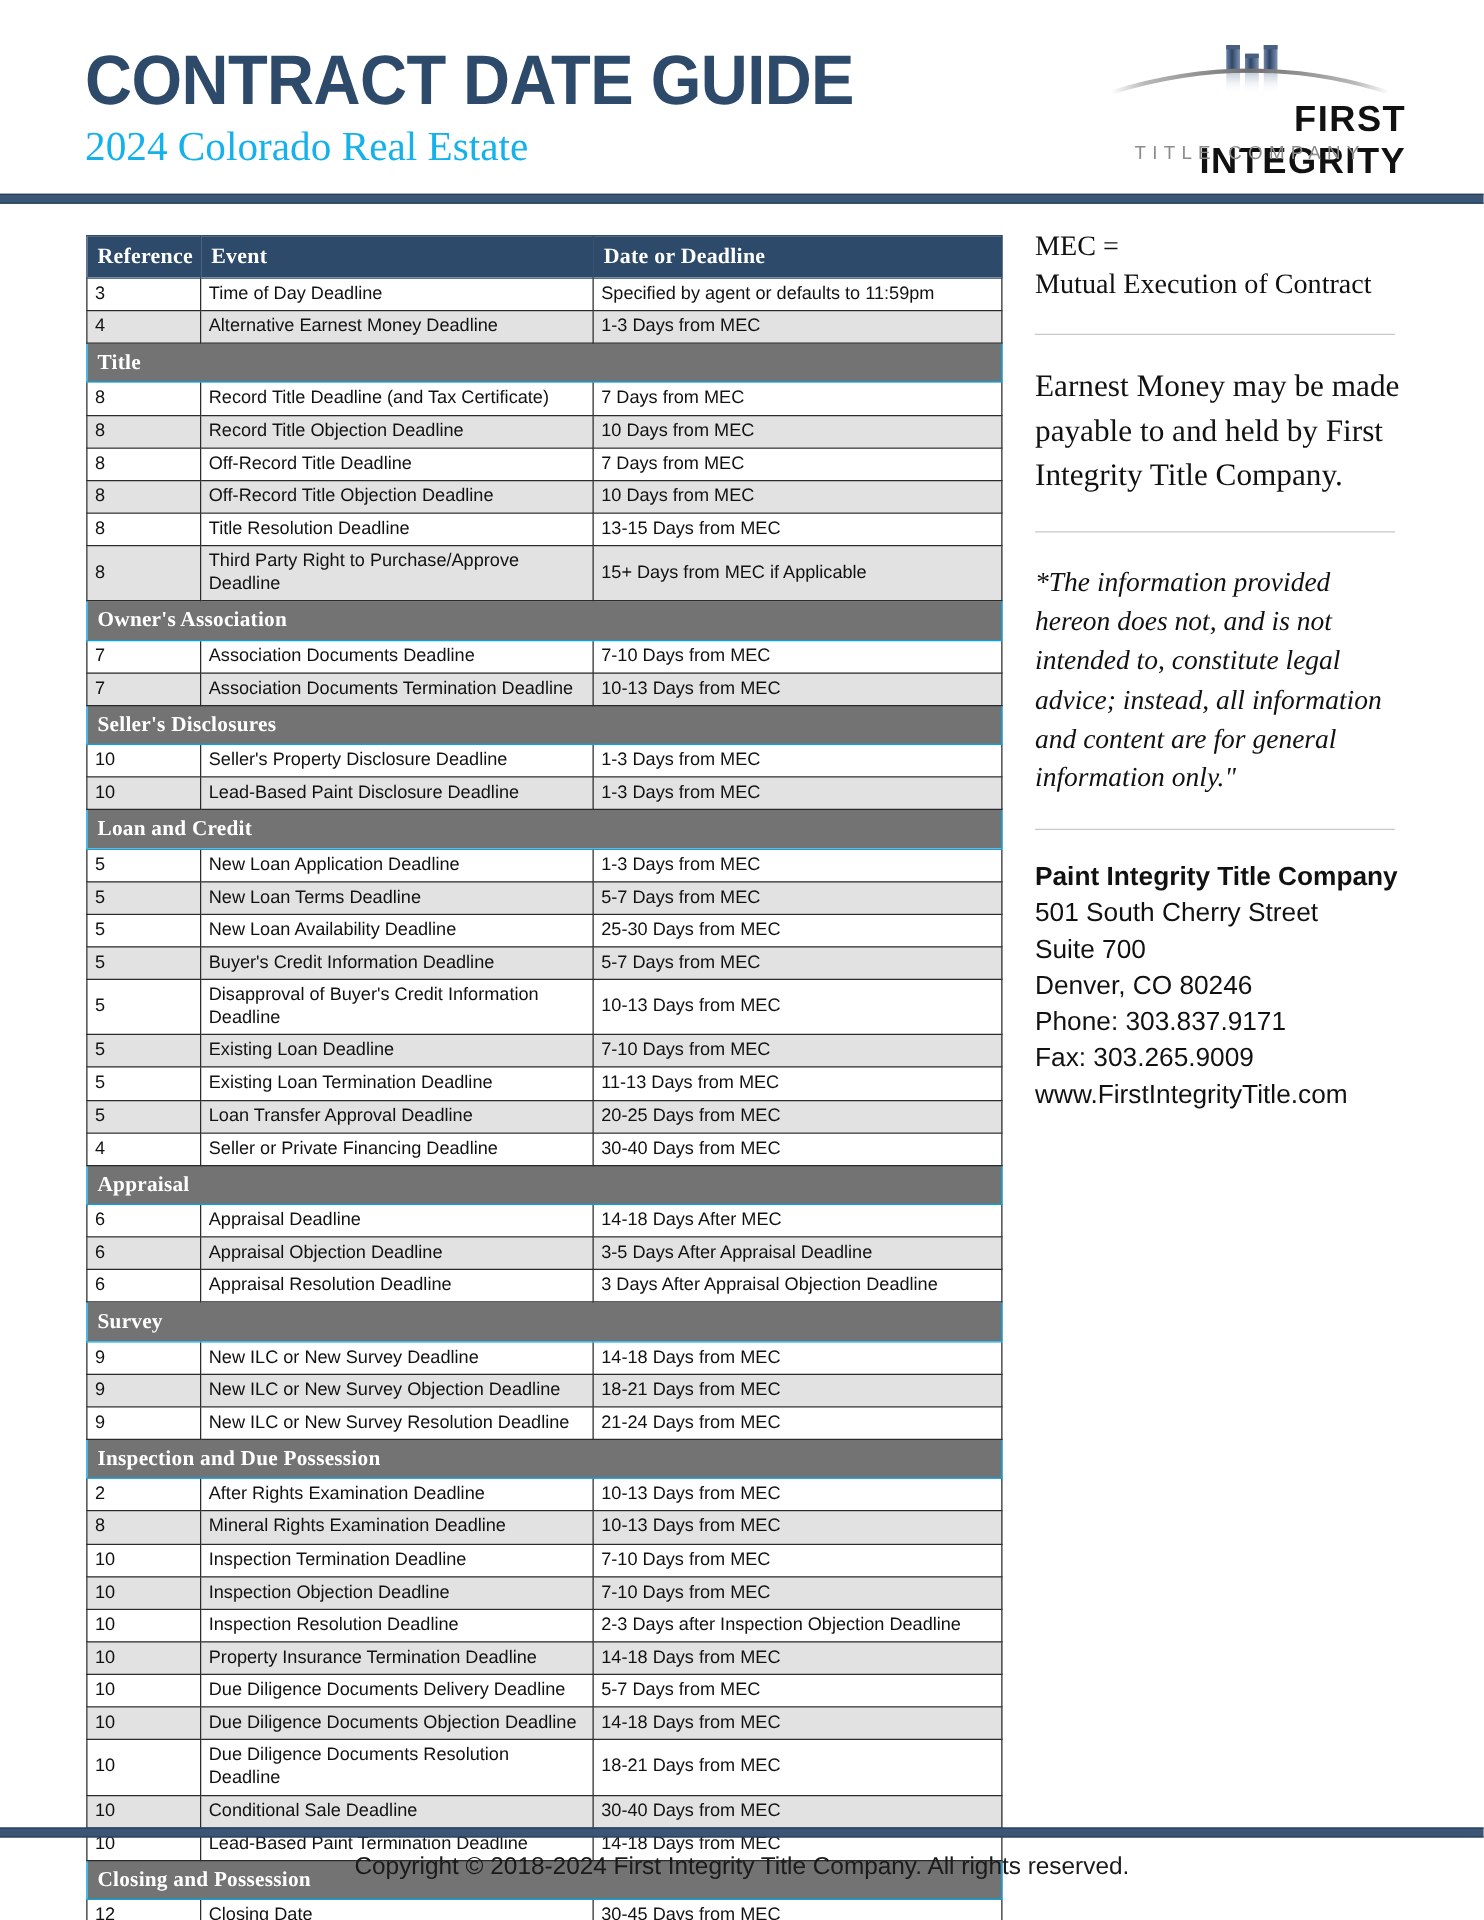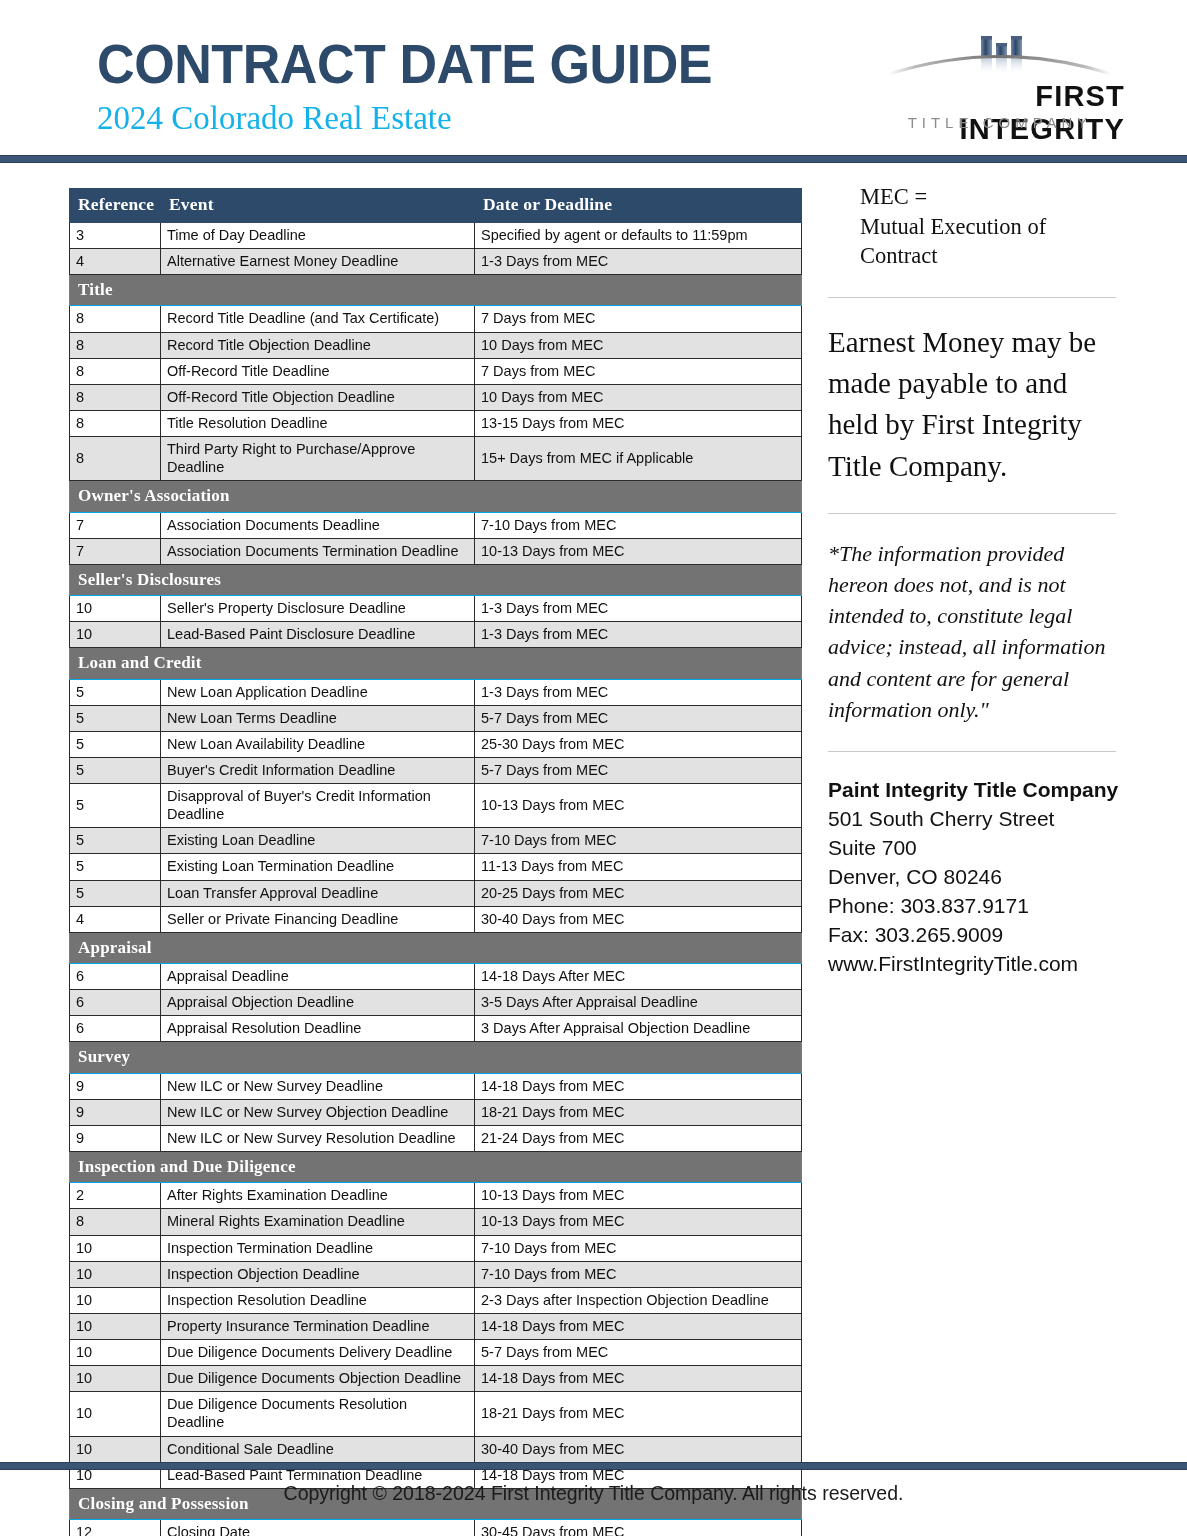--- a/index.html
+++ b/index.html
@@ -8,21 +8,21 @@
     background: #ffffff;
     font-family: "Liberation Sans", sans-serif;
     overflow: hidden;
   }
   .page { position: relative; width: 1187px; height: 1536px; }
 
   
   .header {
     position: absolute; left: 0; top: 0; width: 1187px; height: 155px;
   }
-  .title-block { position: absolute; left: 68px; top: 36px; margin-left: 29px; }
+  .title-block { position: absolute; left: 68px; top: 36px; }
   .doc-title {
     font-family: "Liberation Sans Narrow", "Liberation Sans", sans-serif;
     font-weight: 900;
     font-size: 56px;
     letter-spacing: -0.5px;
     color: #2d4a6b;
     line-height: 1.0;
     transform: scaleX(0.93);
     transform-origin: left center;
   }
@@ -131,31 +131,30 @@
   
   .sidebar {
     position: absolute; left: 828px; top: 182px; width: 292px;
   }
   .sb-block { }
   .sb-mec {
     font-family: "Liberation Serif", serif;
     font-size: 22.5px;
     color: #111111;
     line-height: 1.32;
-    margin-left: 32px;
   }
   .sb-hr {
     border: none;
     border-top: 1px solid #c8c8c8;
     margin: 26px 0 24px 0;
     width: 288px;
   }
   .sb-earnest {
     font-family: "Liberation Serif", serif;
-    font-size: 29px;
+    font-size: 25px;
     color: #111111;
     line-height: 1.42;
   }
   .sb-legal {
     font-family: "Liberation Serif", serif;
     font-style: italic;
     font-size: 22px;
     color: #111111;
     line-height: 1.42;
   }
@@ -383,21 +382,21 @@
             <td class="ref">9</td>
             <td>New ILC or New Survey Objection Deadline</td>
             <td>18-21 Days from MEC</td>
           </tr>
           <tr class="norm">
             <td class="ref">9</td>
             <td>New ILC or New Survey Resolution Deadline</td>
             <td>21-24 Days from MEC</td>
           </tr>
           <tr class="section">
-            <td colspan="3">Inspection and Due Diligence</td>
+            <td colspan="3">Inspection and Due Possession</td>
           </tr>
           <tr class="norm">
             <td class="ref">2</td>
             <td>After Rights Examination Deadline</td>
             <td>10-13 Days from MEC</td>
           </tr>
           <tr class="alt">
             <td class="ref">8</td>
             <td>Mineral Rights Examination Deadline</td>
             <td>10-13 Days from MEC</td>

